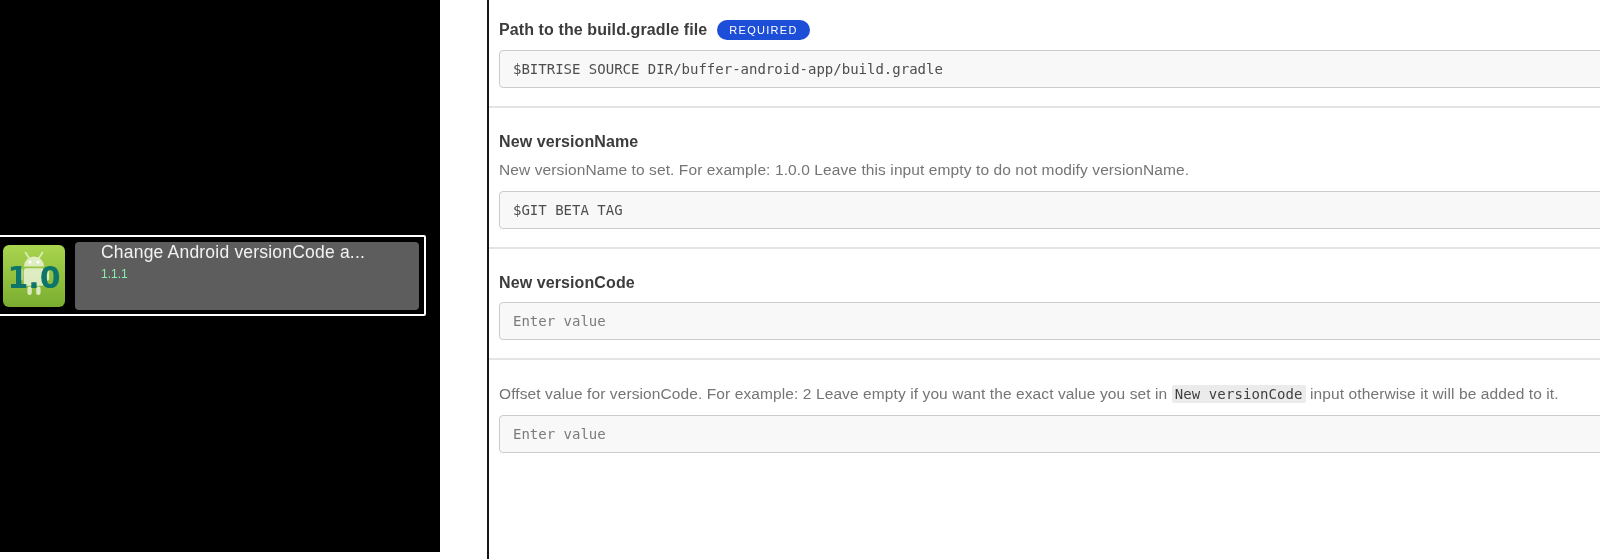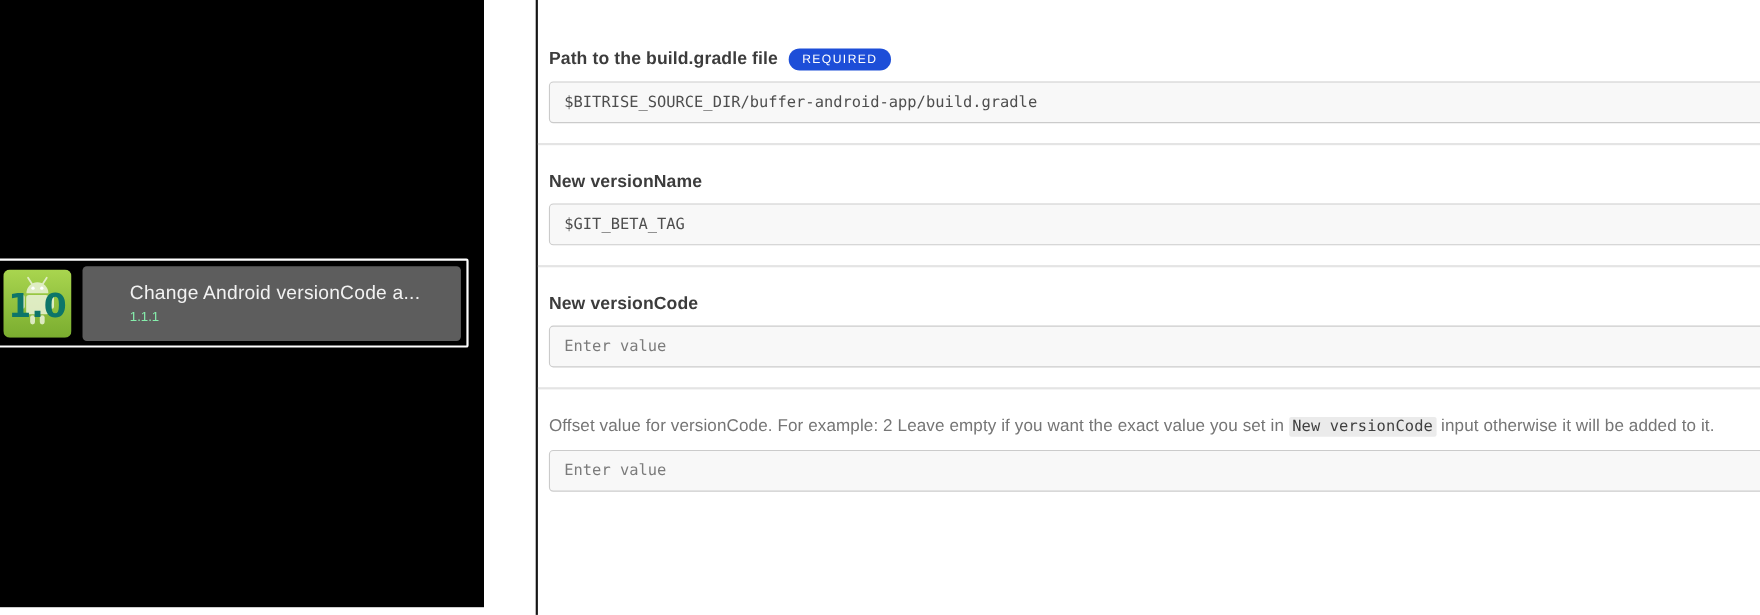--- a/index.html
+++ b/index.html
@@ -25,43 +25,43 @@
     background:#000000;
     display:flex; align-items:center;
     cursor:pointer;
   }
   .step-icon { width:62px; height:62px; margin-left:7px; flex:0 0 auto; }
   .step-info {
     margin-left:10px;
     width:344px; height:68px;
     background:#5d5d5d;
     border-radius:4px;
-    display:flex; flex-direction:column; justify-content:center;
-    padding-left:43px;
+    display:flex; flex-direction:column; 
+    padding-left:26px;
     overflow:hidden;
   }
   .step-title {
     color:#f2f2f2; font-size:17.5px; letter-spacing:0.2px;
     white-space:nowrap;
   }
   .step-version { color:#86efac; font-size:12px; margin-top:4px; }
 
   
   .pane-divider {
     position:absolute; left:487px; top:0;
     width:2px; height:559px;
     background:#161616;
   }
 
   
   .content {
     position:absolute; left:489px; top:0; right:0;
   }
   .field { padding:25px 0 18px 0; }
-  .field.first { padding-top:32px;margin-top:12px; }
+  .field.first { padding-top:20px; }
   .section-divider { height:2px; background:#e4e4e4; width:100%; }
 
   .field-head {
     display:flex; align-items:center;
     padding-left:10px; margin-bottom:10px;
   }
   .field-label {
     font-size:16px; font-weight:bold; color:#3c3c3c;
     letter-spacing:0.1px;
   }
@@ -149,20 +149,21 @@
     </div>
     <input type="text" class="text-input" value="$BITRISE_SOURCE_DIR/buffer-android-app/build.gradle" style="">
   </section>
 
   <div class="section-divider"></div>
 
   <section class="field">
     <div class="field-head">
       <span class="field-label">New versionName</span>
     </div>
+    <p class="field-desc">New versionName to set. For example: 1.0.0 Leave this input empty to do not modify versionName.</p>
     <input type="text" class="text-input" value="$GIT_BETA_TAG" style="">
   </section>
 
   <div class="section-divider"></div>
 
   <section class="field">
     <div class="field-head">
       <span class="field-label">New versionCode</span>
     </div>
     <input type="text" class="text-input" placeholder="Enter value" style="">

